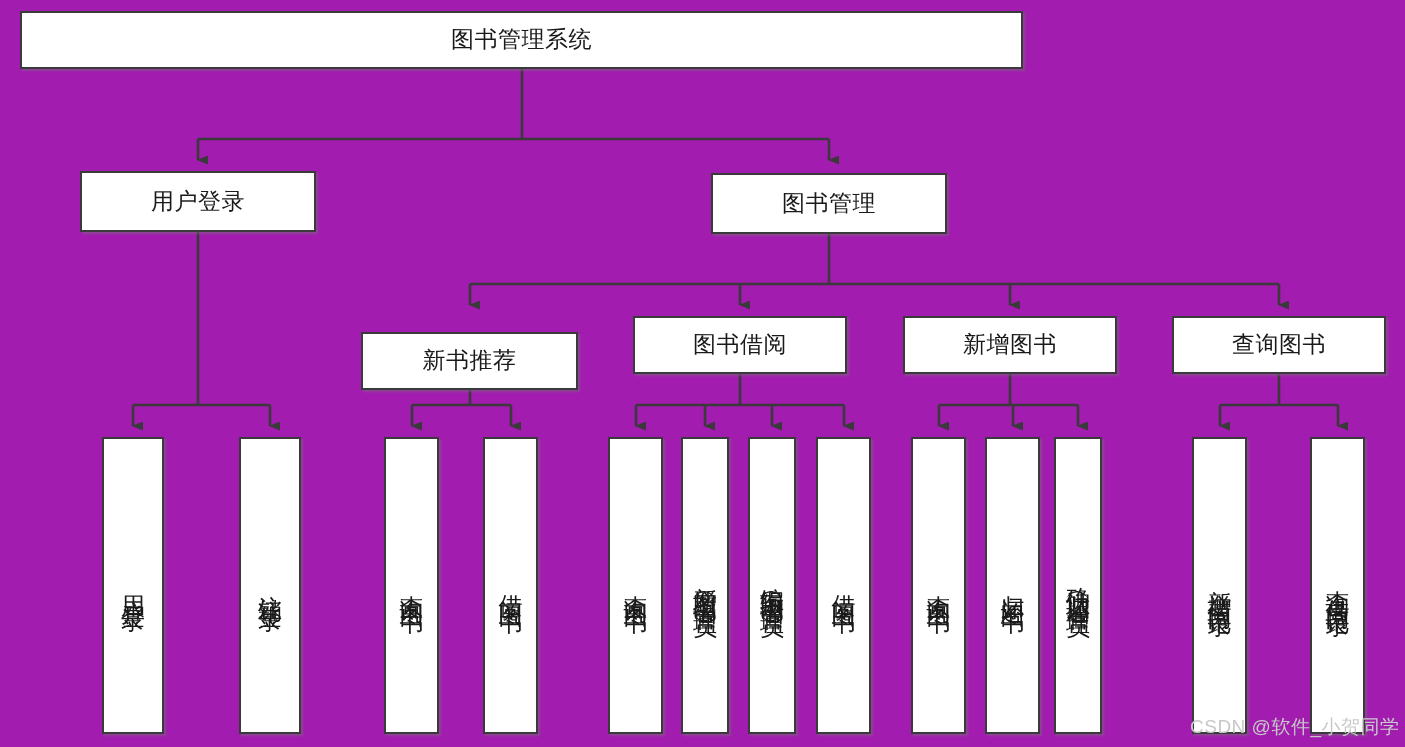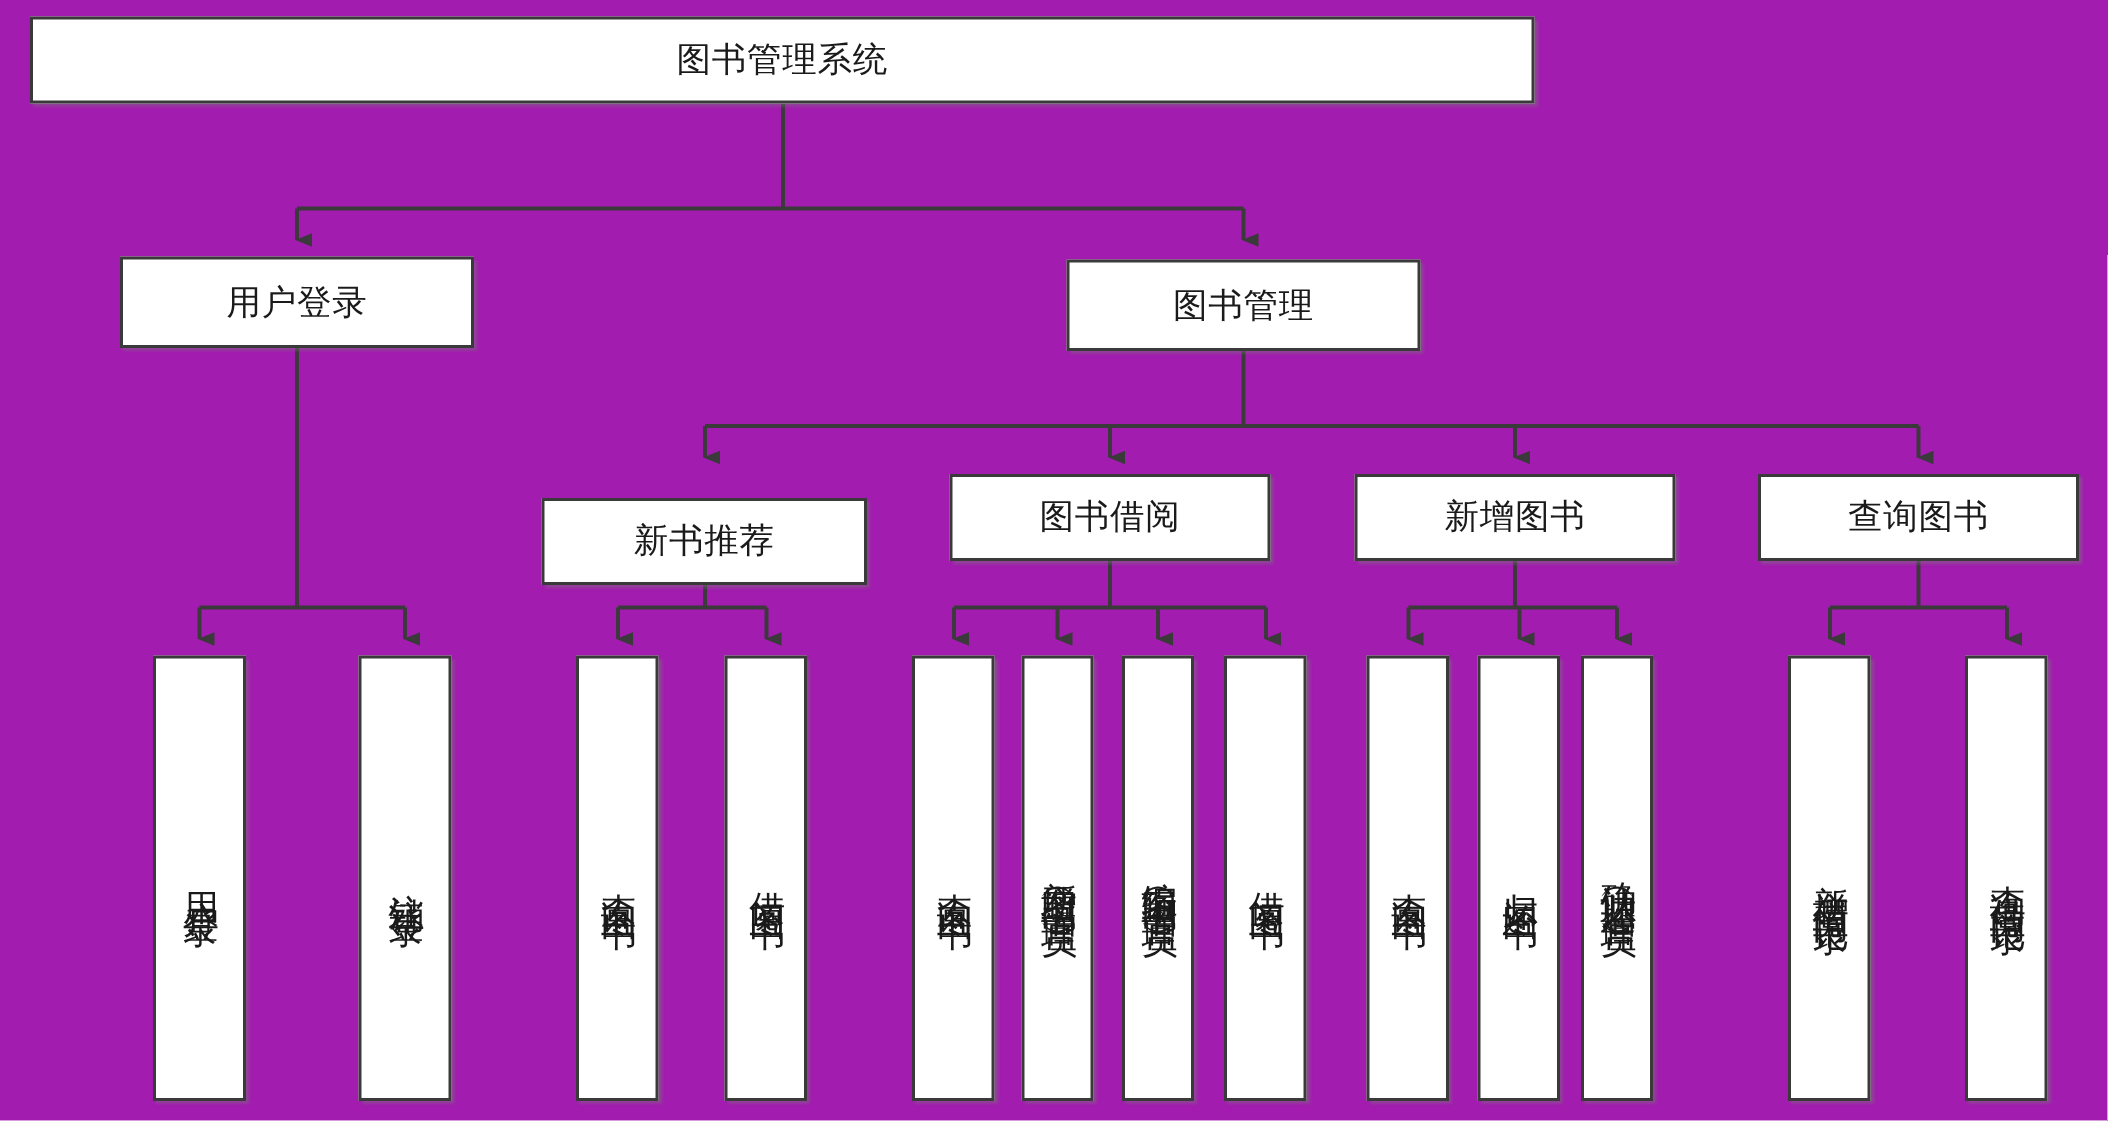--- a/index.html
+++ b/index.html
@@ -172,14 +172,15 @@
         <span class="node-label">确认归还（管理员）</span>
       </div>
       <div class="node-box node-vertical" style="left: 1192px; top: 437px; width: 55px; height: 297px;">
         <span class="node-label">新增借阅记录</span>
       </div>
       <div class="node-box node-vertical" style="left: 1310px; top: 437px; width: 55px; height: 297px;">
         <span class="node-label">查询借阅记录</span>
       </div>
     </div>
 
+  <div class="watermark" style="left: 1190px; top: 714px;">CSDN @软件_小贺同学</div>
 
 </div>
 
 </body></html>

